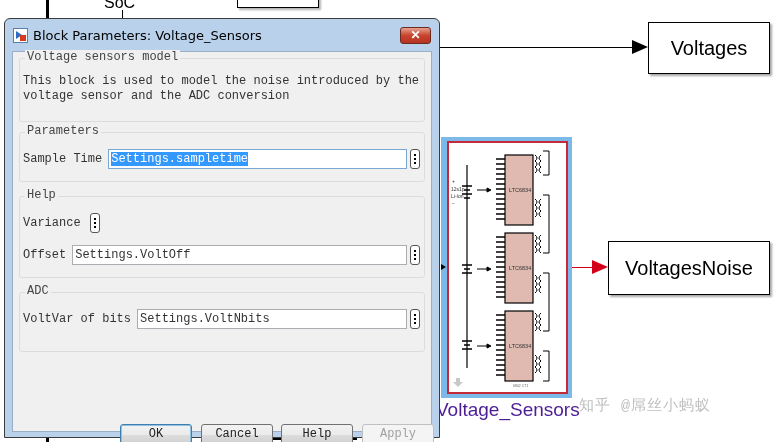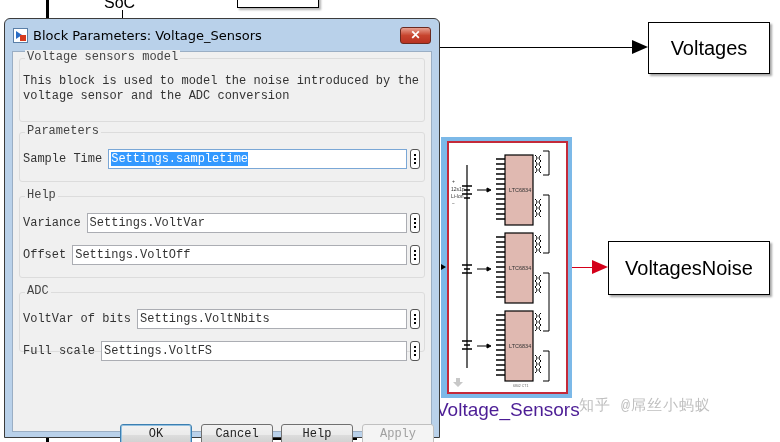--- a/index.html
+++ b/index.html
@@ -275,21 +275,20 @@
     <div class="group" style="top:6px;height:64px;">
       <span class="group-legend">Voltage sensors model</span>
       <div class="desc mono">This block is used to model the noise introduced by the
 voltage sensor and the ADC conversion</div>
     </div>
 
     <div class="group" style="top:144px;height:82px;">
       <span class="group-legend">Help</span>
       <div class="row" style="top:15px;">
         <span class="row-label">Variance</span>
-        <div class="field">Settings.VoltVar</div>
         <div class="dots">
             <span></span>
             <span></span>
             <span></span>
           </div>
       </div>
       <div class="row" style="top:47px;">
         <span class="row-label">Offset</span>
         <div class="field">Settings.VoltOff</div>
         <div class="dots">
@@ -304,29 +303,20 @@
       <span class="group-legend">ADC</span>
       <div class="row" style="top:15px;">
         <span class="row-label">VoltVar of bits</span>
         <div class="field">Settings.VoltNbits</div>
         <div class="dots">
             <span></span>
             <span></span>
             <span></span>
           </div>
       </div>
-      <div class="row" style="top:47px;">
-        <span class="row-label">Full scale</span>
-        <div class="field">Settings.VoltFS</div>
-        <div class="dots">
-            <span></span>
-            <span></span>
-            <span></span>
-          </div>
-      </div>
     </div>
 
     <div class="btn default" style="left:107px;">OK</div>
     <div class="btn" style="left:188px;">Cancel</div>
     <div class="btn" style="left:268px;">Help</div>
     <div class="btn disabled" style="left:349px;">Apply</div>
   </div>
 </div>
 
 </body></html>

